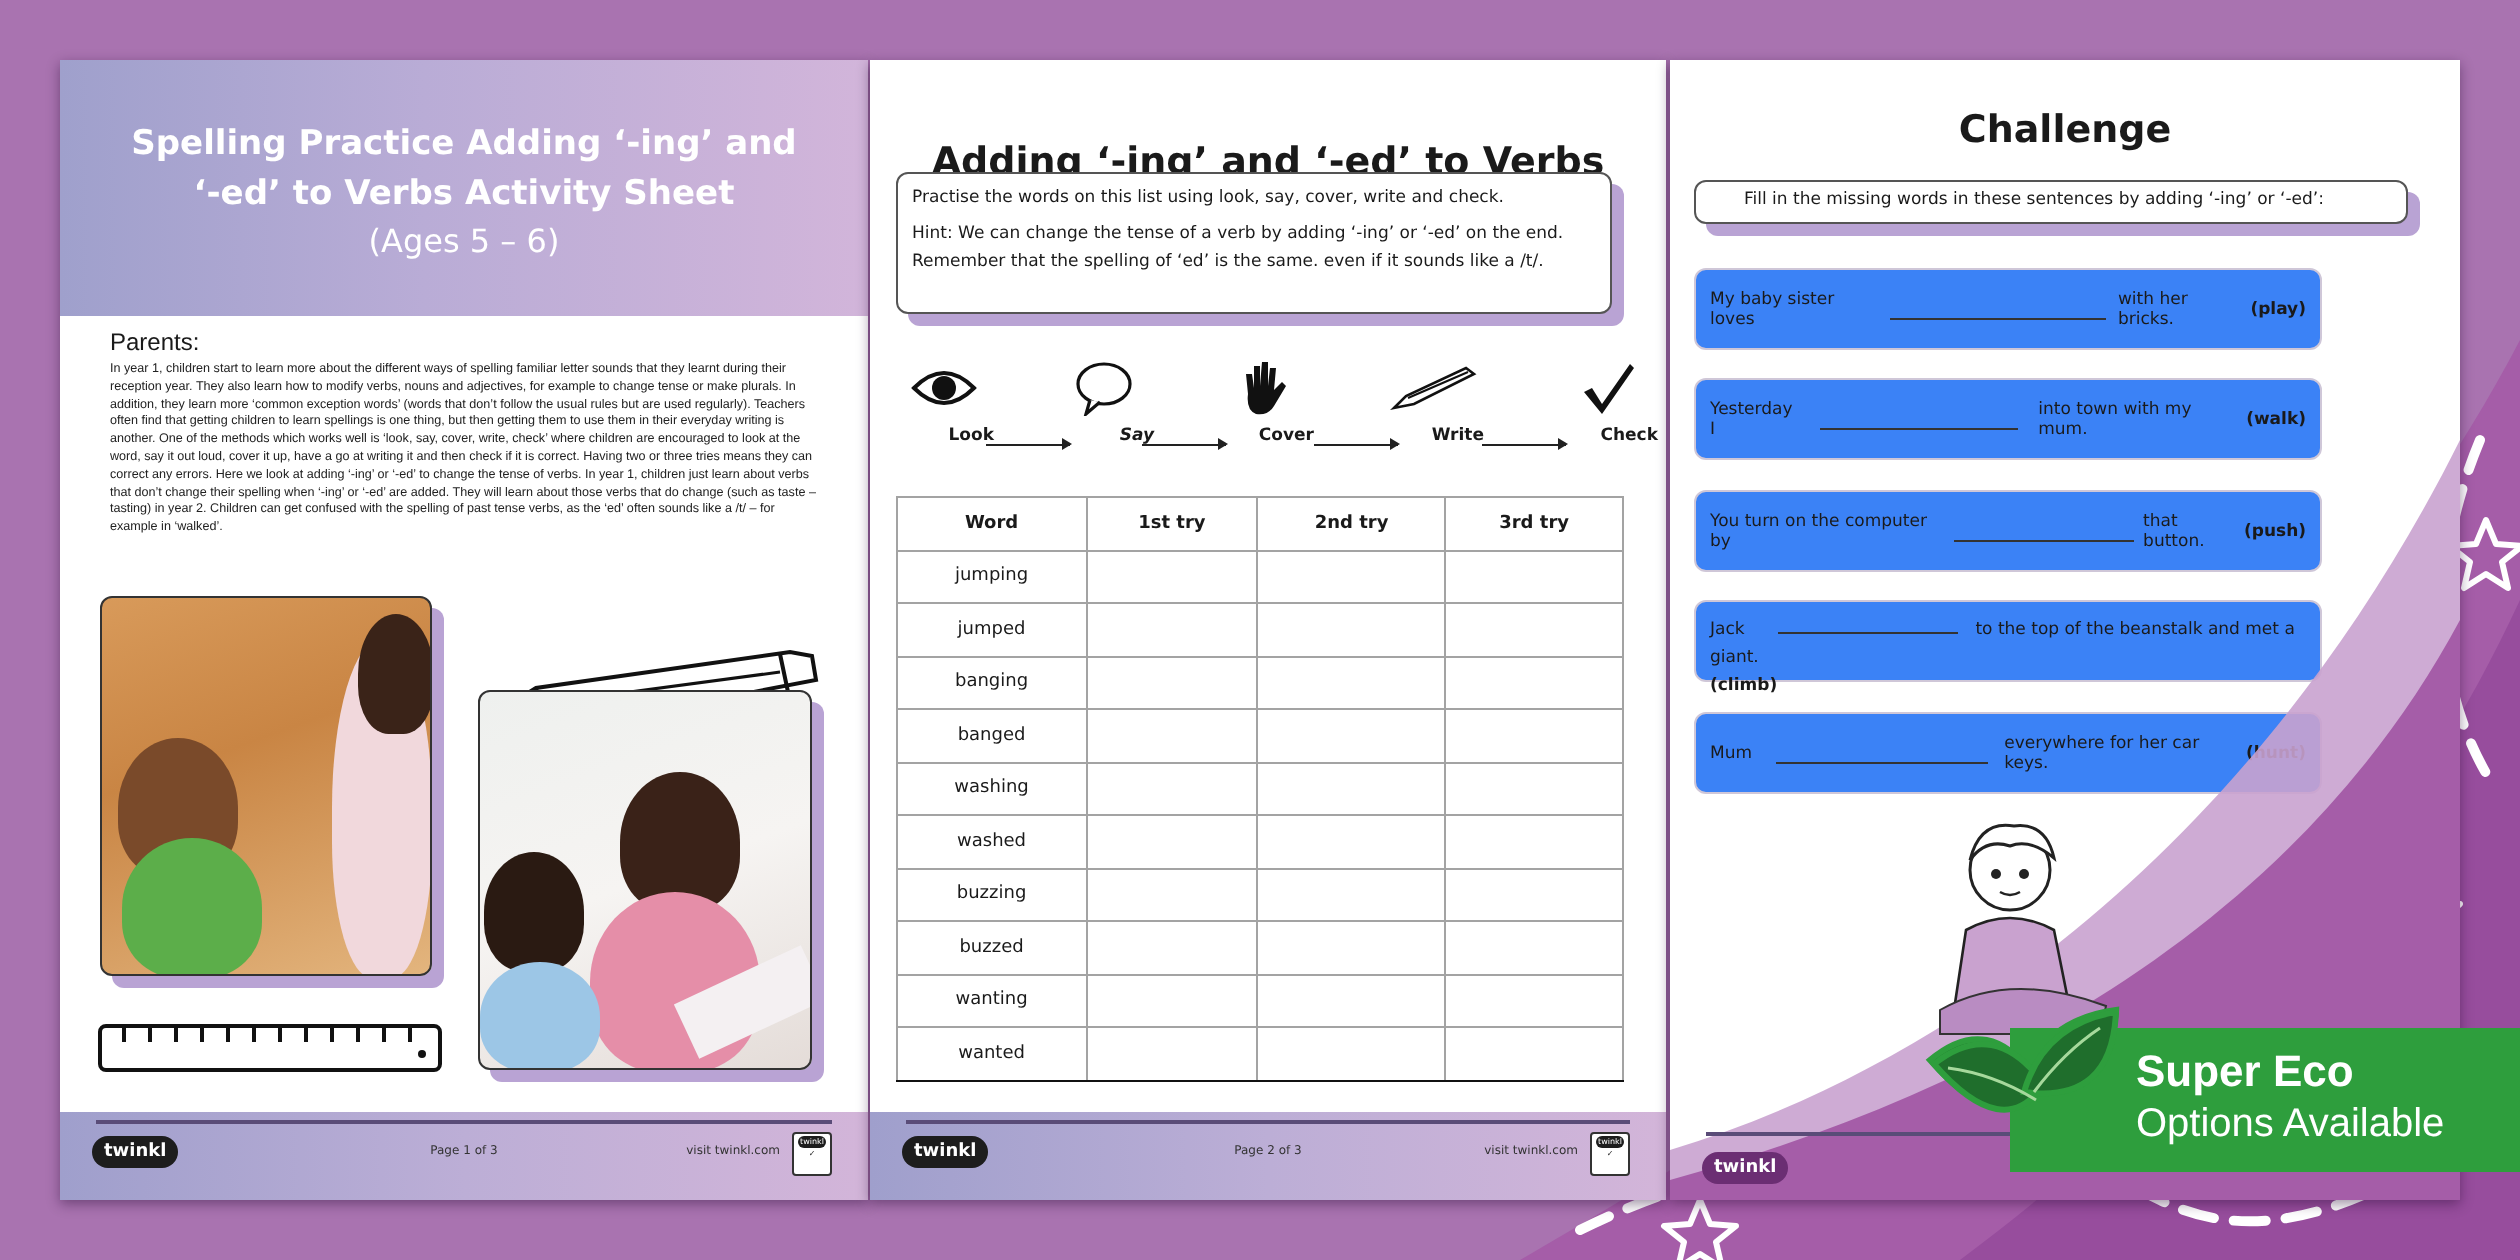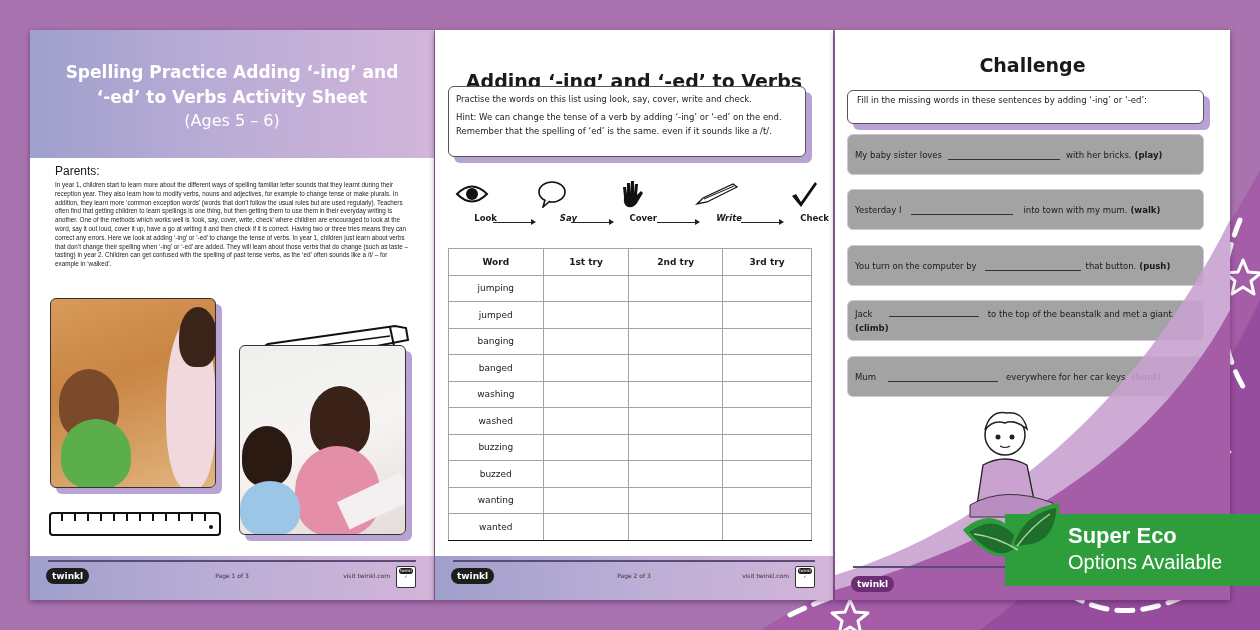--- a/index.html
+++ b/index.html
@@ -109,28 +109,28 @@
   }
   table.words th { font-weight: bold; }
   table.words tr:last-child td { border-bottom: 1.5px solid #111; }
 
   
   .p3-title {
     position: absolute; left: 0; right: 0; top: 24px; text-align: center;
     font-weight: bold; font-size: 19px;
   }
   .instr-box {
-    position: absolute; left: 12px; top: 60px; width: 357px; height: 34px;
+    position: absolute; left: 12px; top: 60px; width: 357px; height: 22px;
     border: 1px solid #555; border-radius: 6px; background: #fff;
     box-shadow: 6px 6px 0 #b9a3d4;
-    padding: 4px 9px; font-size: 8.5px;
+    padding: 4px 24px; font-size: 8.5px;
   }
   .sentence {
-    position: absolute; left: 12px; width: 357px; height: 41px;
-    border: 1px solid #cfc7d8; border-radius: 6px; background: #a3a3a3;
+    position: absolute; left: 12px; width: 314px; height: 41px;
+    border: 1px solid #cfc7d8; border-radius: 6px; background: #3b82f6;
     padding: 0 7px; font-size: 8.5px; display: flex; align-items: center;
   }
   .sentence.tall { align-items: flex-start; padding-top: 6px; line-height: 14px; display: block; }
   .blank { display: inline-block; width: 112px; border-bottom: 1px solid #333; margin: 0 6px; height: 10px; vertical-align: baseline; }
   .sentence b { margin-left: 3px; }
 
   
   .eco-banner {
     position: absolute; left: 1005px; top: 514px; width: 255px; height: 72px;
     background: #2e9e3d; color: #fff;
@@ -244,21 +244,21 @@
     <div class="arrow" style="left:124px; width:42px;"></div>
     <div class="step" style="left:160px;">
       <div class="ico">
         <svg width="24" height="30" viewBox="0 0 24 30">
             <path d="M4 18 L3 8 L6 8 L7 15 L7 4 L10 4 L10 14 L11 2 L14 2 L14 14 L15 5 L18 5 L17 16 L21 12 L23 14 L17 24 Q14 29 8 28 Q3 26 4 18 Z" fill="#111"></path>
           </svg>
       </div>
       <div class="lbl">Cover</div>
     </div>
     <div class="arrow" style="left:210px; width:42px;"></div>
-    <div class="step" style="left:245px;font-style:italic;">
+    <div class="step" style="left:245px;">
       <div class="ico">
         <svg width="44" height="24" viewBox="0 0 44 24">
             <path d="M2 22 L8 16 L38 2 L42 5 L12 20 Z" fill="#fff" stroke="#111" stroke-width="1.3"></path>
             <path d="M9 17 L39 4" stroke="#111" stroke-width="1"></path>
           </svg>
       </div>
       <div class="lbl">Write</div>
     </div>
     <div class="arrow" style="left:294px; width:42px;"></div>
     <div class="step" style="left:332px;">

